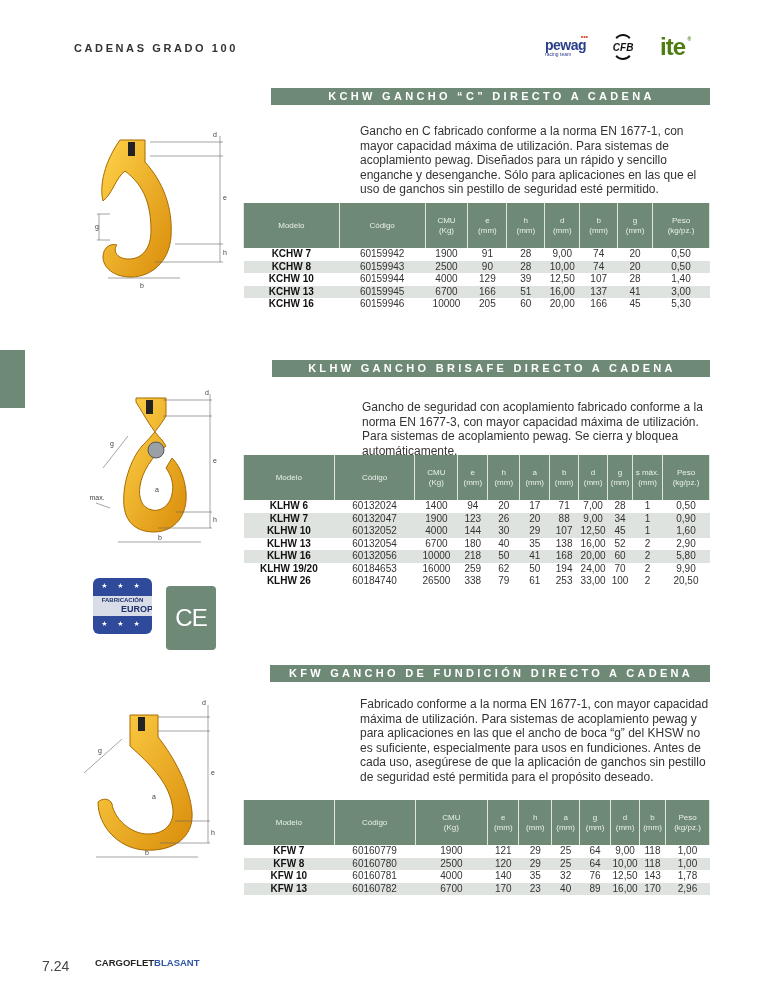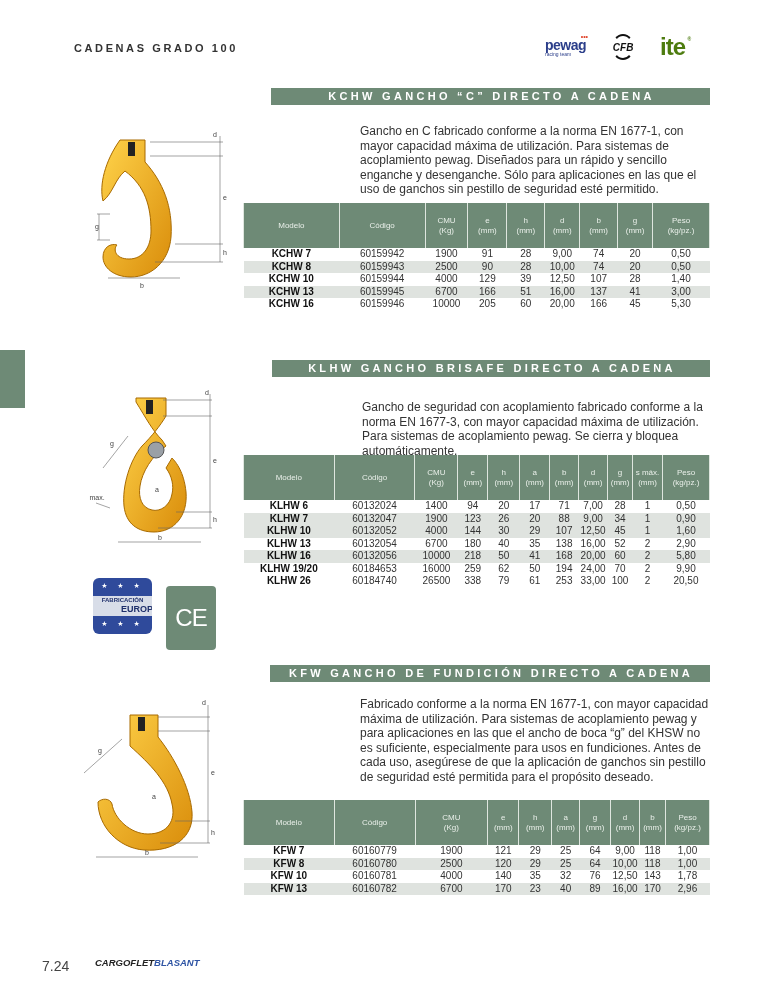--- a/index.html
+++ b/index.html
@@ -23,21 +23,21 @@
   table.spec td.model{font-weight:bold;color:#111;}
   .hook{display:block;}
   .tab{left:0;top:350px;width:25px;height:58px;background:#6e8a76;}
   .eu{left:93px;top:578px;width:59px;height:56px;background:#2f4a9b;border-radius:6px;overflow:hidden;}
   .eu .mid{position:absolute;left:0;right:0;top:18px;height:20px;background:#d8dde8;color:#1e2f6b;font-weight:bold;text-align:center;}
   .eu .mid .l1{font-size:6px;line-height:8px;}
   .eu .mid .l2{font-size:9px;line-height:11px;padding-left:28px;}
   .eu .stars{position:absolute;left:0;right:0;text-align:center;color:#fff;font-size:7px;letter-spacing:4px;}
   .ce{left:166px;top:586px;width:50px;height:64px;background:#6e8a76;border-radius:4px;color:#fff;font-size:24px;display:flex;align-items:center;justify-content:center;letter-spacing:-1px;}
   .footer-page{left:42px;top:958px;font-size:14px;color:#444;}
-  .footer-brand{left:95px;top:957px;font-size:9.5px;font-weight:bold;font-style:italic;color:#222;}
+  .footer-brand{left:95px;top:957px;font-size:9.5px;font-weight:bold;color:#222;}
   .footer-brand .blue{color:#2f55a4;}
 </style>
 </head>
 <body>
 
 <div class="abs top-title">CADENAS GRADO 100</div>
 <div class="abs logos">
   <div class="pewag">
     <span class="name"><span>pewag</span><span class="dots">•••</span></span>
     <span class="sub">racing team</span>

